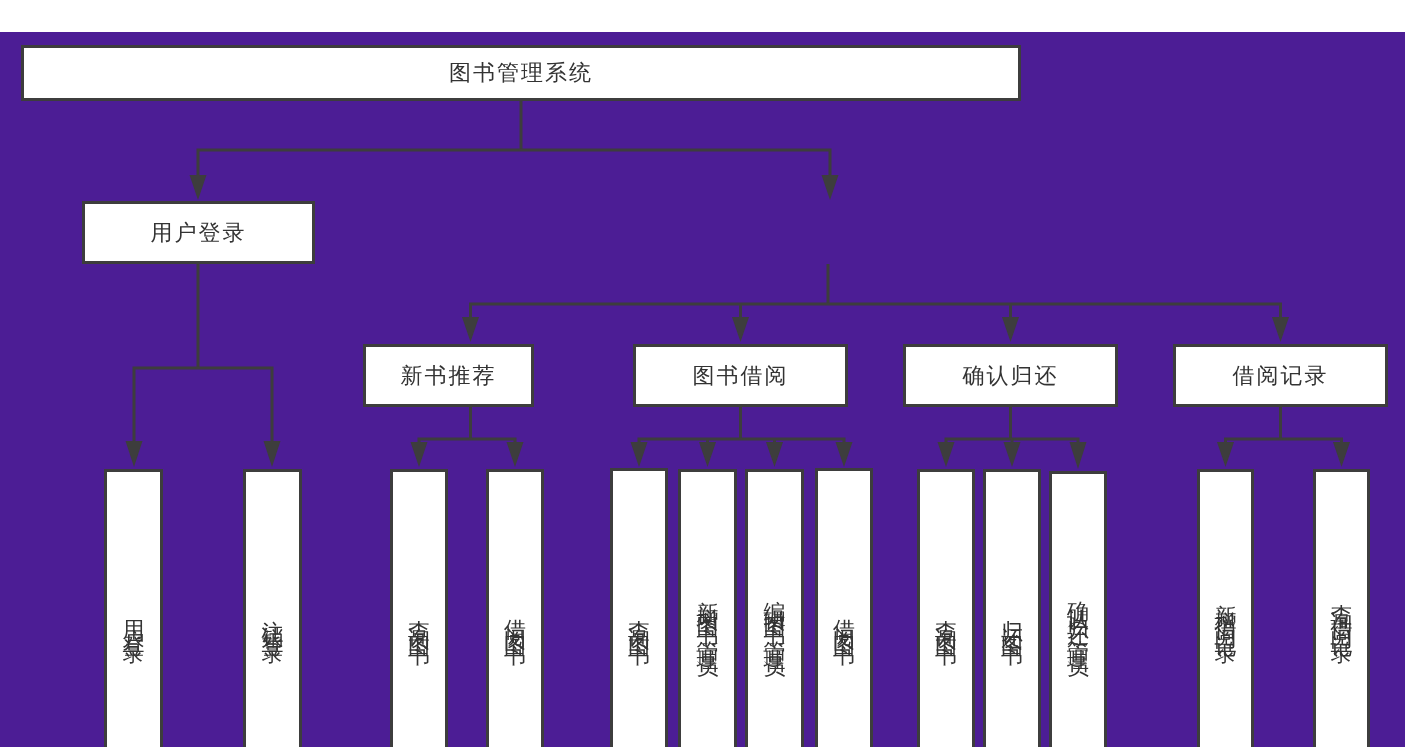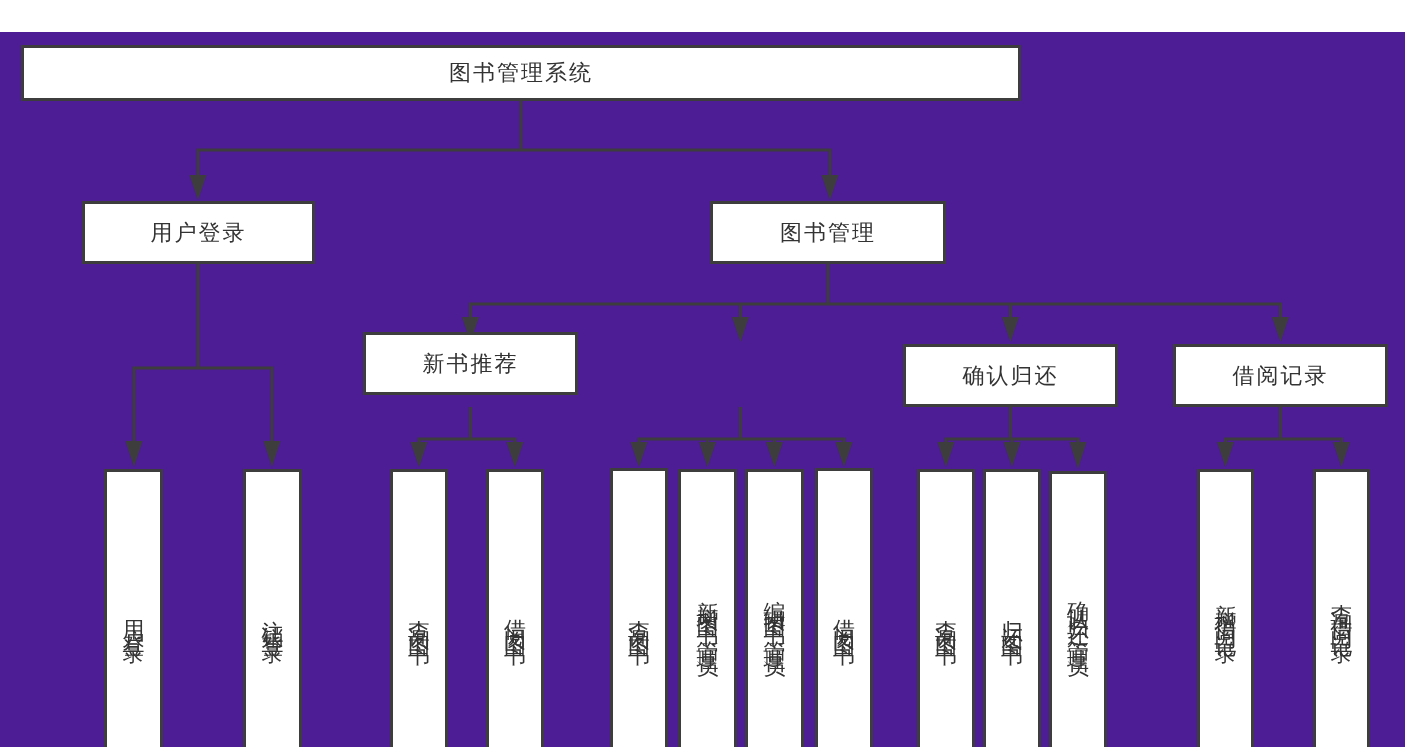--- a/index.html
+++ b/index.html
@@ -117,23 +117,23 @@
       <polygon points="1069.5,410 1086.5,410 1078,437"></polygon>
 
       <polygon points="1217,410 1234,410 1225.5,435"></polygon>
       <polygon points="1333,410 1350,410 1341.5,435"></polygon>
     </g>
   </svg>
 
   <div class="box hbox" style="left:21px; top:13px; width:1000px; height:56px;">图书管理系统</div>
 
   <div class="box hbox" style="left:82px; top:169px; width:233px; height:63px;">用户登录</div>
-  <div class="box hbox" style="left:710px; top:169px; width:236px; height:63px;">图书管理</div>
 
-  <div class="box hbox" style="left:363px; top:300px; width:215px; height:63px;">新书推荐</div>
+  <div class="box hbox" style="left:363px; top:312px; width:171px; height:63px;">新书推荐</div>
+  <div class="box hbox" style="left:633px; top:312px; width:215px; height:63px;">图书借阅</div>
   <div class="box hbox" style="left:903px; top:312px; width:215px; height:63px;">确认归还</div>
   <div class="box hbox" style="left:1173px; top:312px; width:215px; height:63px;">借阅记录</div>
 
   <div class="box vbox" style="left:104px; top:437px; width:59px; height:298px;">
     <span>用户登录</span>
   </div>
   <div class="box vbox" style="left:243px; top:437px; width:59px; height:298px;">
     <span>注销登录</span>
   </div>
 

